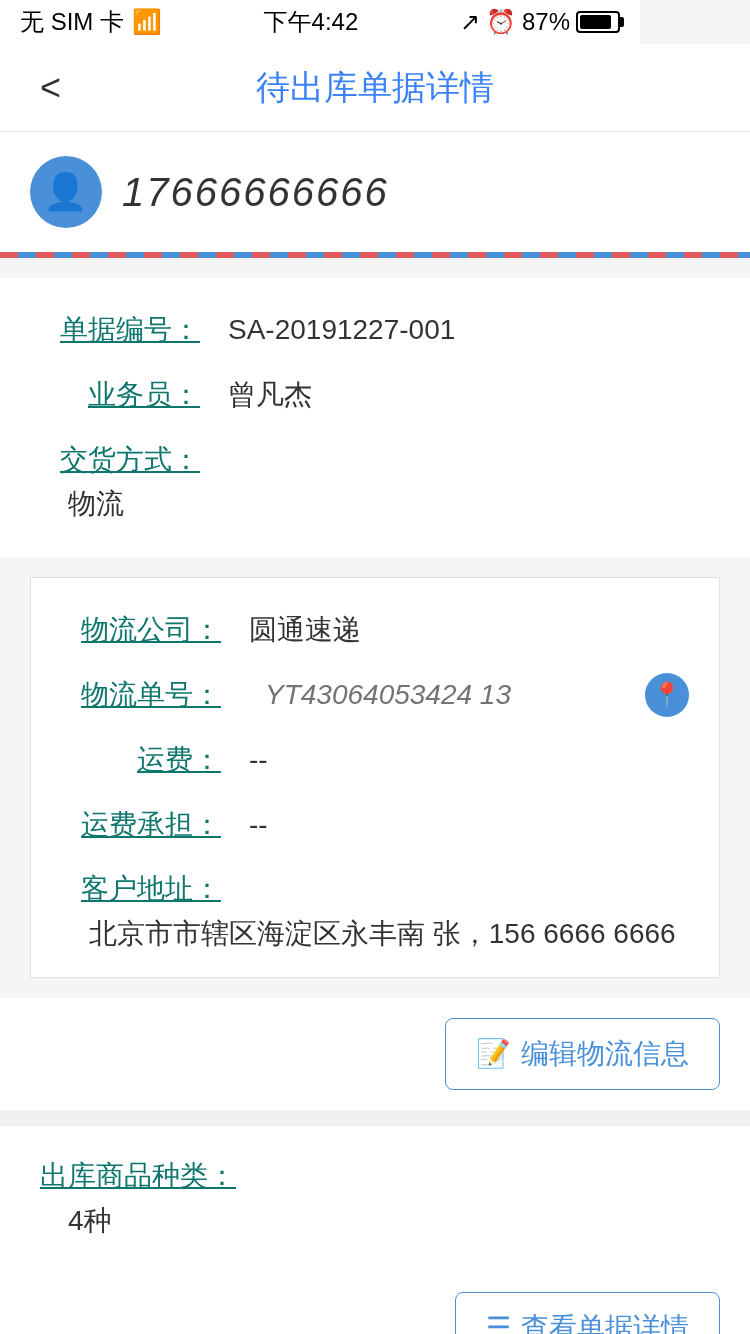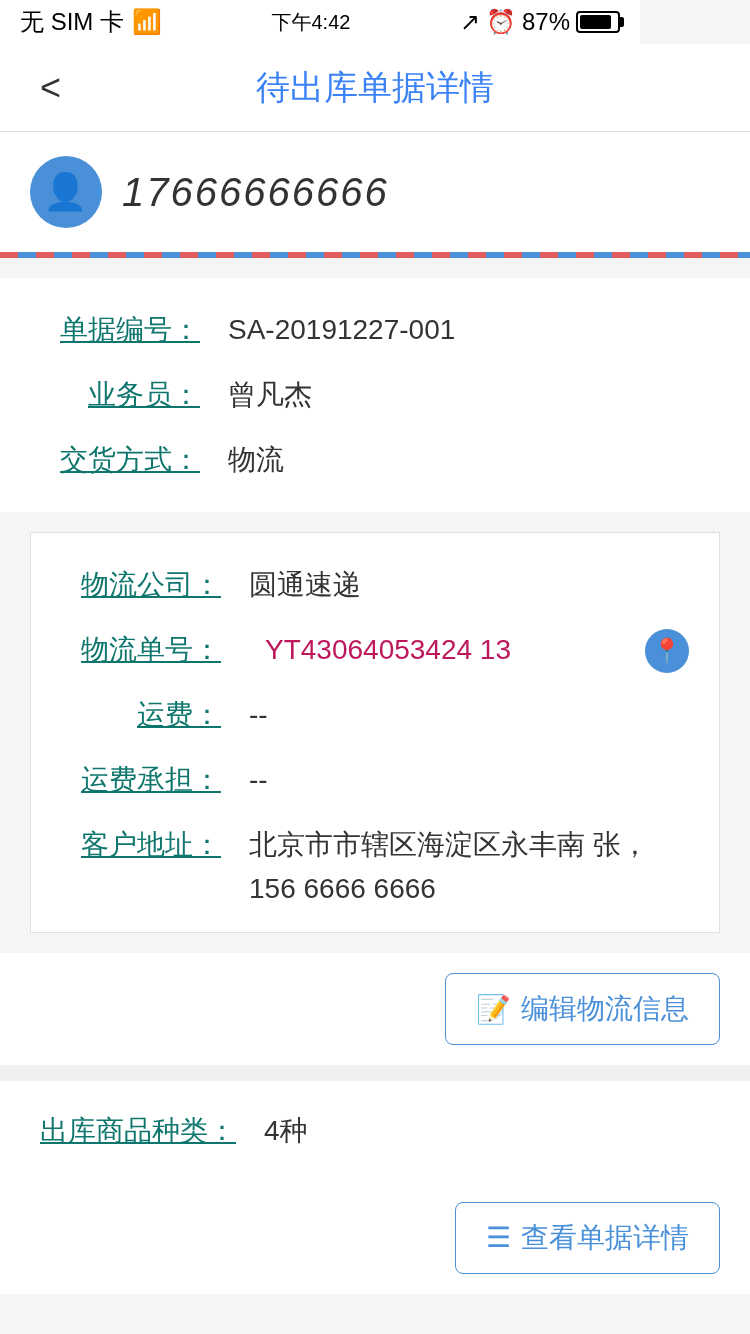--- a/index.html
+++ b/index.html
@@ -19,21 +19,21 @@
       height: 44px;
       background: #fff;
       display: flex;
       align-items: center;
       justify-content: space-between;
       padding: 0 20px;
       font-size: 24px;
       color: #000;
     }
     .status-left { display: flex; align-items: center; gap: 8px; }
-    .status-center { font-size: 20px; font-weight: 500; }
+    .status-center { font-size: 24px; font-weight: 500; }
     .status-right { display: flex; align-items: center; gap: 6px; font-size: 24px; }
     .battery-icon {
       width: 44px; height: 22px; border: 2px solid #000; border-radius: 4px;
       position: relative; display: inline-flex; align-items: center; padding: 2px;
     }
     .battery-icon::after {
       content: ''; position: absolute; right: -6px; top: 50%; transform: translateY(-50%);
       width: 4px; height: 10px; background: #000; border-radius: 0 2px 2px 0;
     }
     .battery-fill { height: 100%; width: 87%; background: #000; border-radius: 2px; }
@@ -106,47 +106,47 @@
       padding: 30px 40px;
     }
 
     .info-row {
       display: flex;
       align-items: flex-start;
       margin-bottom: 20px;
       font-size: 28px;
       line-height: 1.6;
     }
-    .info-row:last-child { margin-bottom: 0; }
+    .info-row:last-child { margin-bottom: 0; flex-direction: column; }
     .info-label {
       color: #0f766e;
       min-width: 160px;
       text-align: right;
       flex-shrink: 0;
       text-decoration: underline;
     }
     .info-value {
       color: #333;
       flex: 1;
       margin-left: 28px;
     }
-    .info-value.blue { color: #be185d; }
+    .info-value.blue { color: #737373; font-style: italic; }
 
     
     .logistics-card {
       background: #fff;
       border: 1px solid #e0e0e0;
       border-radius: 0;
       margin: 20px 30px;
       padding: 30px 30px 20px 30px;
     }
 
     .tracking-row {
       display: flex;
-      align-items: flex-end;
+      align-items: flex-start;
       gap: 16px;
     }
     .location-icon {
       width: 44px; height: 44px;
       background: #4a90d9;
       border-radius: 50%;
       display: flex; align-items: center; justify-content: center;
       color: white; font-size: 24px;
       flex-shrink: 0;
     }

